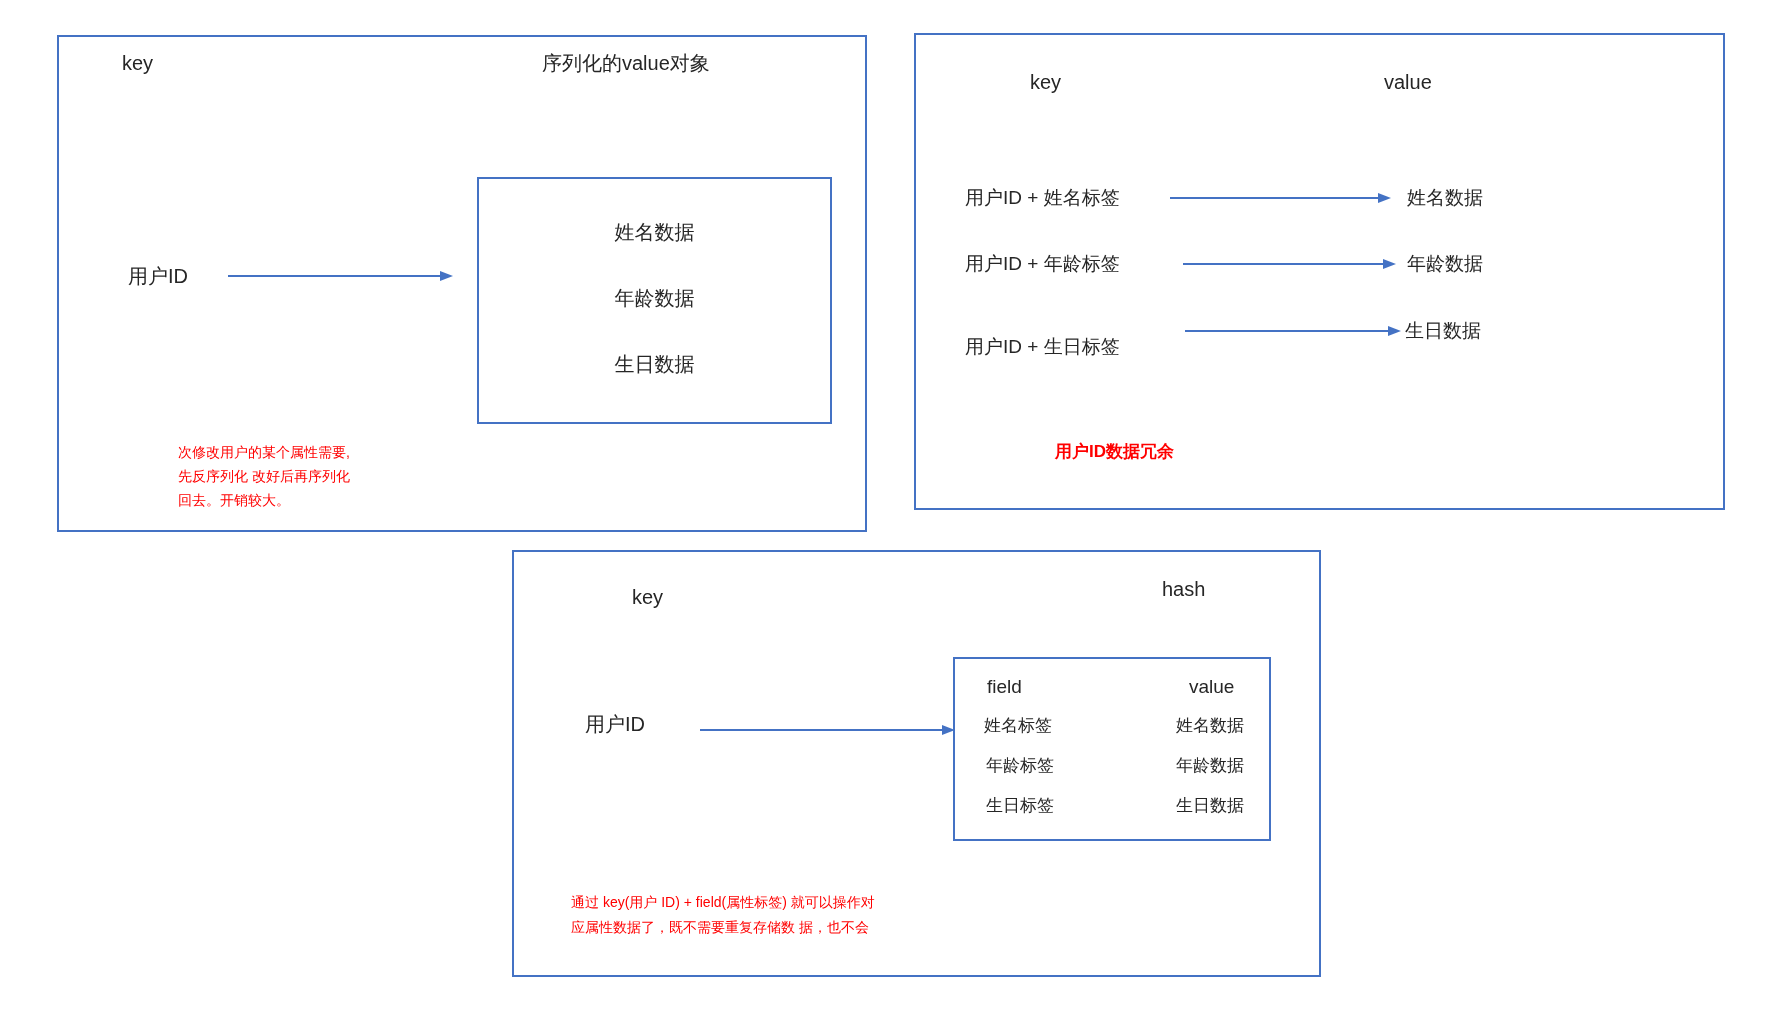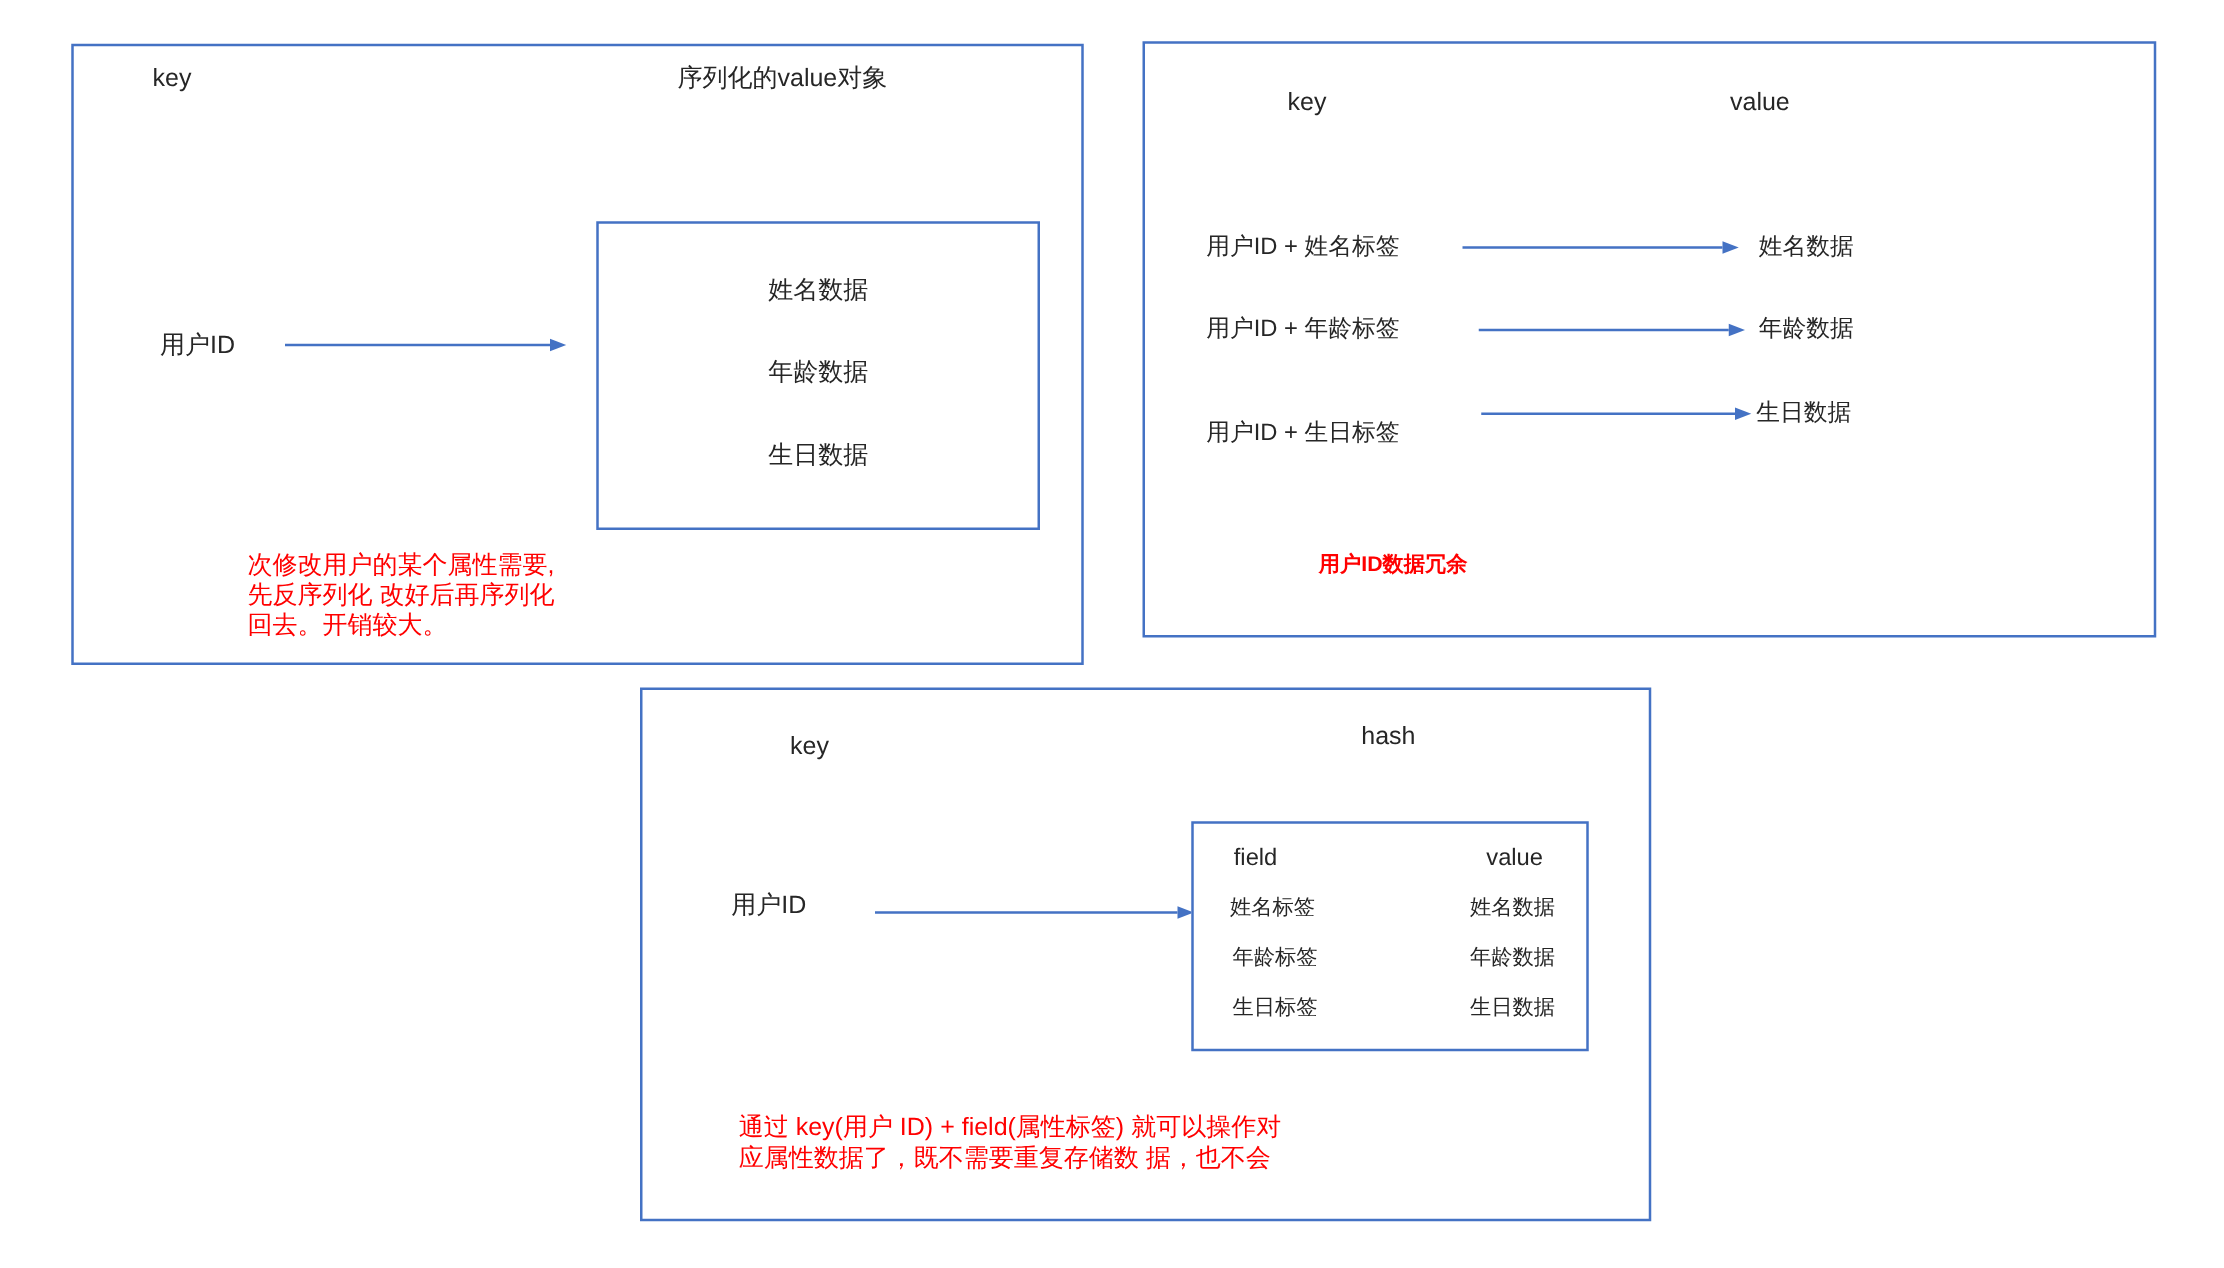--- a/index.html
+++ b/index.html
@@ -28,24 +28,23 @@
     white-space:nowrap;
     color:var(--text);
   }
   .fs20{font-size:20px;}
   .fs19{font-size:19px;}
   .fs17{font-size:17px;}
   .red{color:var(--red);}
   .note{
     position:absolute;
     color:var(--red);
-    font-size:20px;
+    font-size:14px;
     line-height:24px;
     white-space:nowrap;
-    margin-left:20px;
   }
   .arrow{
     position:absolute;
     height:2px;
     background:var(--arrow);
   }
   .arrow::after{
     content:'';
     position:absolute;
     right:-13px;
@@ -109,21 +108,21 @@
 
   <div class="lbl fs19" style="left:965px;top:321px;margin-top:16px;">用户ID + 生日标签</div>
   <div class="arrow" style="left:1185px;top:330px;width:203px;"></div>
   <div class="lbl fs19" style="left:1405px;top:321px;">生日数据</div>
 
   <div class="lbl red" style="left:1055px;top:443px;font-size:17px;font-weight:700;">用户ID数据冗余</div>
 
   <div class="panel" style="left:512px;top:550px;width:805px;height:423px;"></div>
 
   <div class="lbl fs20" style="left:632px;top:587px;">key</div>
-  <div class="lbl fs20" style="left:1089px;top:579px;">hash</div>
+  <div class="lbl fs20" style="left:1162px;top:579px;">hash</div>
 
   <div class="lbl fs20" style="left:585px;top:714px;">用户ID</div>
 
   <div class="arrow" style="left:700px;top:729px;width:242px;"></div>
 
   <div class="innerbox" style="left:953px;top:657px;width:314px;height:180px;">
     <div class="lbl fs19" style="left:32px;top:18px;">field</div>
     <div class="lbl fs19" style="left:234px;top:18px;">value</div>
 
     <div class="lbl fs17" style="left:29px;top:58px;">姓名标签</div>

